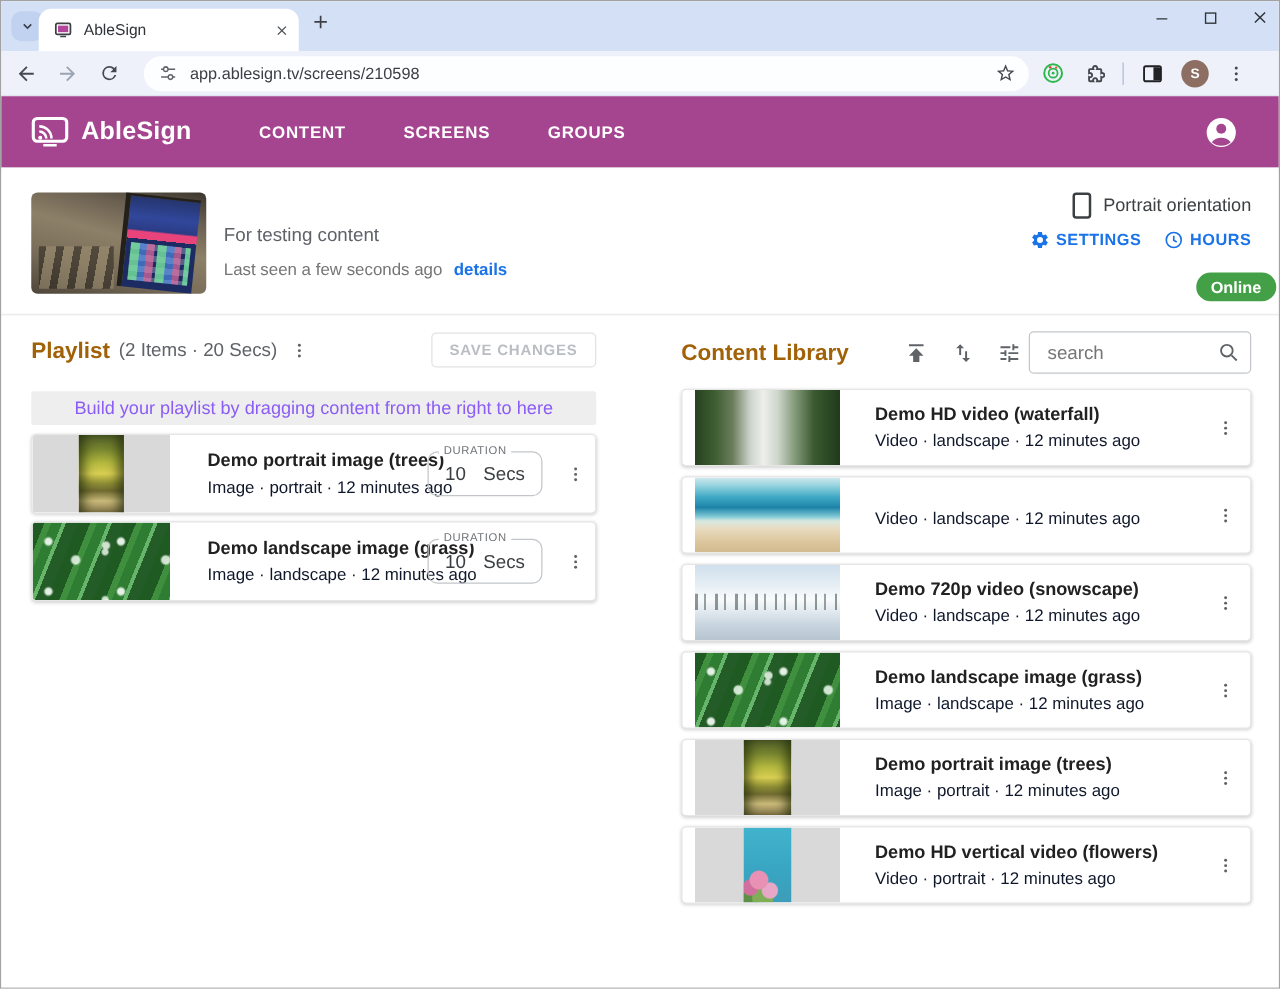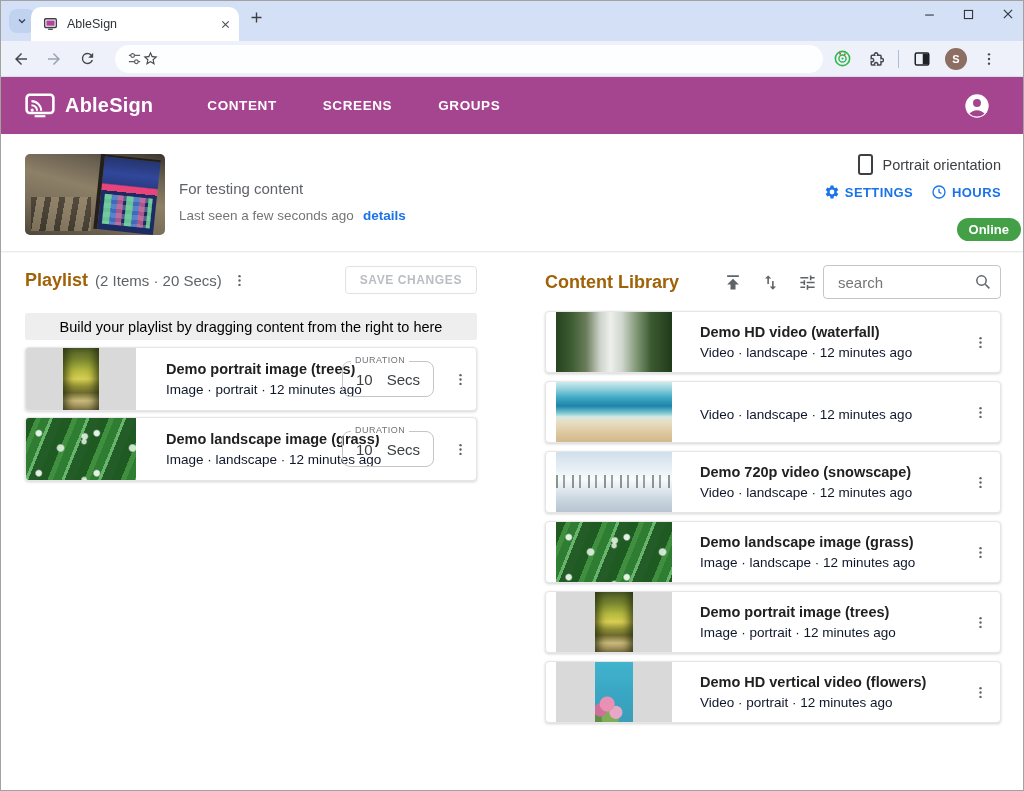--- a/index.html
+++ b/index.html
@@ -55,39 +55,39 @@
     background:repeating-linear-gradient(100deg,rgba(40,35,28,.55) 0 6px,rgba(160,145,115,.5) 6px 14px);}
   .status-badge{position:absolute;right:2px;bottom:10px;background:#43a047;color:#fff;
     font-size:13px;font-weight:bold;padding:4px 12px;border-radius:13px;}
   .screen-title{position:absolute;left:178px;top:15px;font-size:21.5px;font-weight:600;color:#3d4043;}
   .screen-subtitle{position:absolute;left:178px;top:46px;font-size:15px;color:#5f6368;}
   .screen-lastseen{position:absolute;left:178px;top:74px;font-size:13.5px;color:#757575;}
   .details-link{position:absolute;left:362px;top:74px;font-size:13.5px;font-weight:bold;color:#1a73e8;cursor:pointer;}
   .orientation-row{position:absolute;right:22px;top:20px;display:flex;align-items:center;gap:10px;color:#3d4043;font-size:14.5px;}
   .portrait-glyph{width:15px;height:21px;border:2px solid #3d4043;border-radius:3px;}
   .hdr-links{position:absolute;right:22px;top:50px;display:flex;align-items:center;gap:8px;}
-  .hdr-link{display:flex;align-items:center;gap:5px;color:#1a73e8;font-size:13px;font-weight:bold;
+  .hdr-link{display:flex;align-items:flex-start;gap:5px;color:#1a73e8;font-size:13px;font-weight:bold;
     letter-spacing:.4px;cursor:pointer;}
   .hdr-link + .hdr-link{margin-left:10px;}
 
   
   .main{position:absolute;top:252px;left:0;right:0;bottom:0;background:#fff;display:flex;}
   .col-playlist{width:452px;margin-left:24px;}
   .col-library{width:456px;margin-left:auto;margin-right:22px;}
 
   .section-head{display:flex;align-items:center;margin-top:11px;height:32px;}
   .section-title{font-size:18px;font-weight:600;color:#a16207;}
   .section-meta{font-size:15px;color:#5f6368;margin-left:7px;}
   .kebab{display:flex;align-items:center;justify-content:center;width:24px;height:24px;color:#616161;cursor:pointer;}
   .head-kebab{margin-left:6px;}
   .save-btn{margin-left:auto;height:28px;padding:0 14px;background:#fff;border:1px solid #e2e2e2;
     border-radius:4px;color:#babdc1;font-size:12px;font-weight:bold;letter-spacing:.6px;
     font-family:"Liberation Sans",sans-serif;}
   .hint-banner{margin-top:17px;height:27px;background:#eeeeee;border-radius:2px;display:flex;
-    align-items:center;justify-content:center;font-size:14.5px;color:#000000;}
+    align-items:center;justify-content:center;font-size:14.5px;color:#8b5cf6;}
 
   
   .pl-list{margin-top:7px;display:flex;flex-direction:column;gap:6px;}
   .lib-list{margin-top:11px;display:flex;flex-direction:column;gap:8px;}
   .card{position:relative;background:#fff;border:1px solid #e6e6e6;border-radius:4px;
     box-shadow:0 1px 3px rgba(0,0,0,.18);display:flex;align-items:center;overflow:hidden;}
   .pl-card{height:64px;}
   .lib-card{height:62px;padding-left:10px;}
   .thumb{height:100%;flex:0 0 110px;background:#d9d9d9;display:flex;justify-content:center;overflow:hidden;}
   .lib-card .thumb{flex:0 0 116px;}
@@ -208,20 +208,21 @@
     </span>
     <span class="nav-btn" style="margin-left:5px">
       <svg width="17" height="17" viewBox="0 0 24 24">
           <path fill="currentColor" d="M17.65 6.35A7.96 7.96 0 0 0 12 4a8 8 0 1 0 7.73 10h-2.08A6 6 0 1 1 12 6c1.66 0 3.14.69 4.22 1.78L13 11h7V4l-2.35 2.35z"></path>
         </svg>
     </span>
     <div class="omnibox">
       <svg width="15" height="15" viewBox="0 0 24 24" style="color:#5f6368">
           <path fill="currentColor" d="M9 5a2 2 0 1 1-.001 4.001A2 2 0 0 1 9 5zm0-2a4 4 0 0 0-3.87 3H3v2h2.13A4 4 0 0 0 9 11a4 4 0 0 0 3.87-3H21V6h-8.13A4 4 0 0 0 9 3zm6 12a2 2 0 1 1 .001 4.001A2 2 0 0 1 15 15zm0-2a4 4 0 0 0-3.87 3H3v2h8.13A4 4 0 0 0 15 21a4 4 0 0 0 3.87-3H21v-2h-2.13A4 4 0 0 0 15 13z"></path>
         </svg>
+      <span class="url">app.ablesign.tv/screens/210598</span>
       <span style="display:flex;color:#45494e">
         <svg width="17" height="17" viewBox="0 0 24 24">
             <path fill="currentColor" d="M22 9.24l-7.19-.62L12 2 9.19 8.63 2 9.24l5.46 4.73L5.82 21 12 17.27 18.18 21l-1.63-7.03L22 9.24zM12 15.4l-3.76 2.27 1-4.28-3.32-2.88 4.38-.38L12 6.1l1.71 4.04 4.38.38-3.32 2.88 1 4.28L12 15.4z"></path>
           </svg>
       </span>
     </div>
     <div class="toolbar-right">
       <span style="display:flex">
         <svg width="19" height="19" viewBox="0 0 24 24">
             <circle cx="12" cy="12" r="9" fill="none" stroke="#2db84d" stroke-width="2"></circle>

